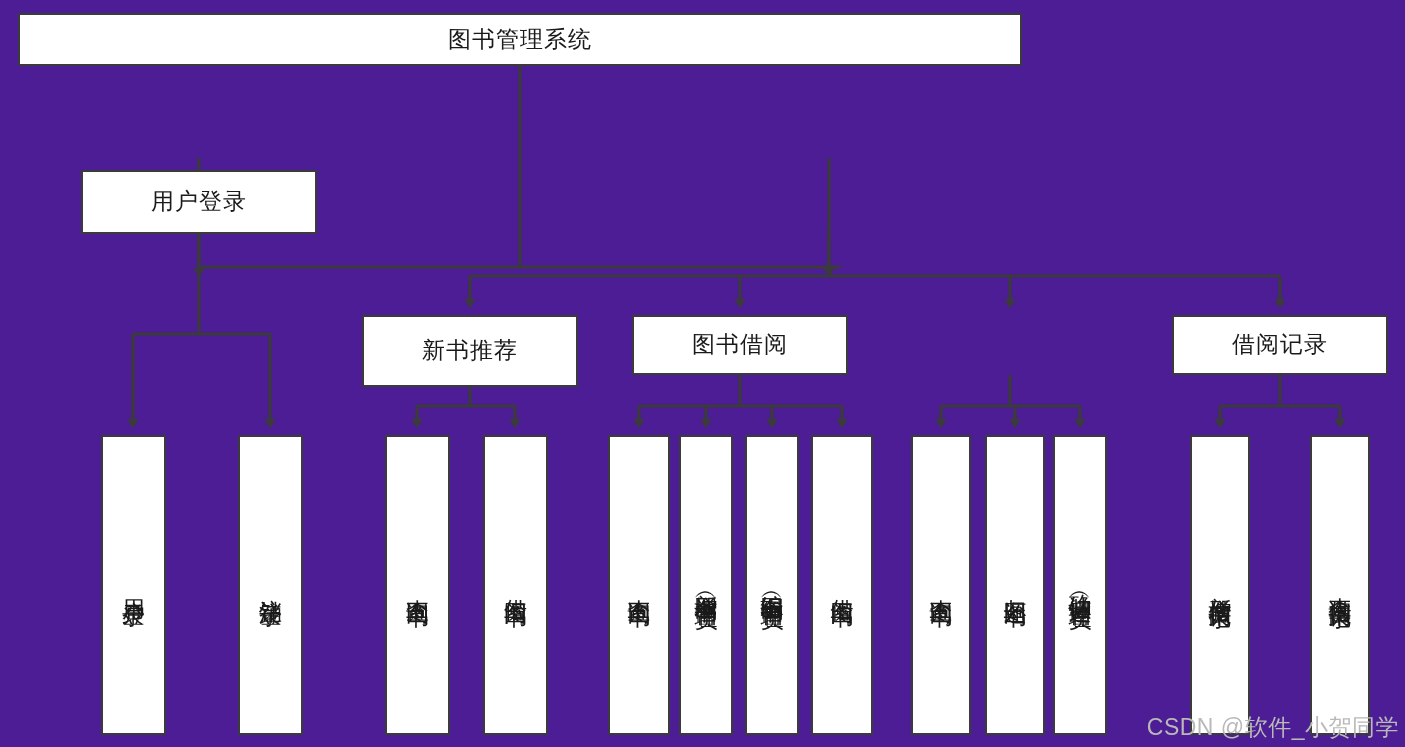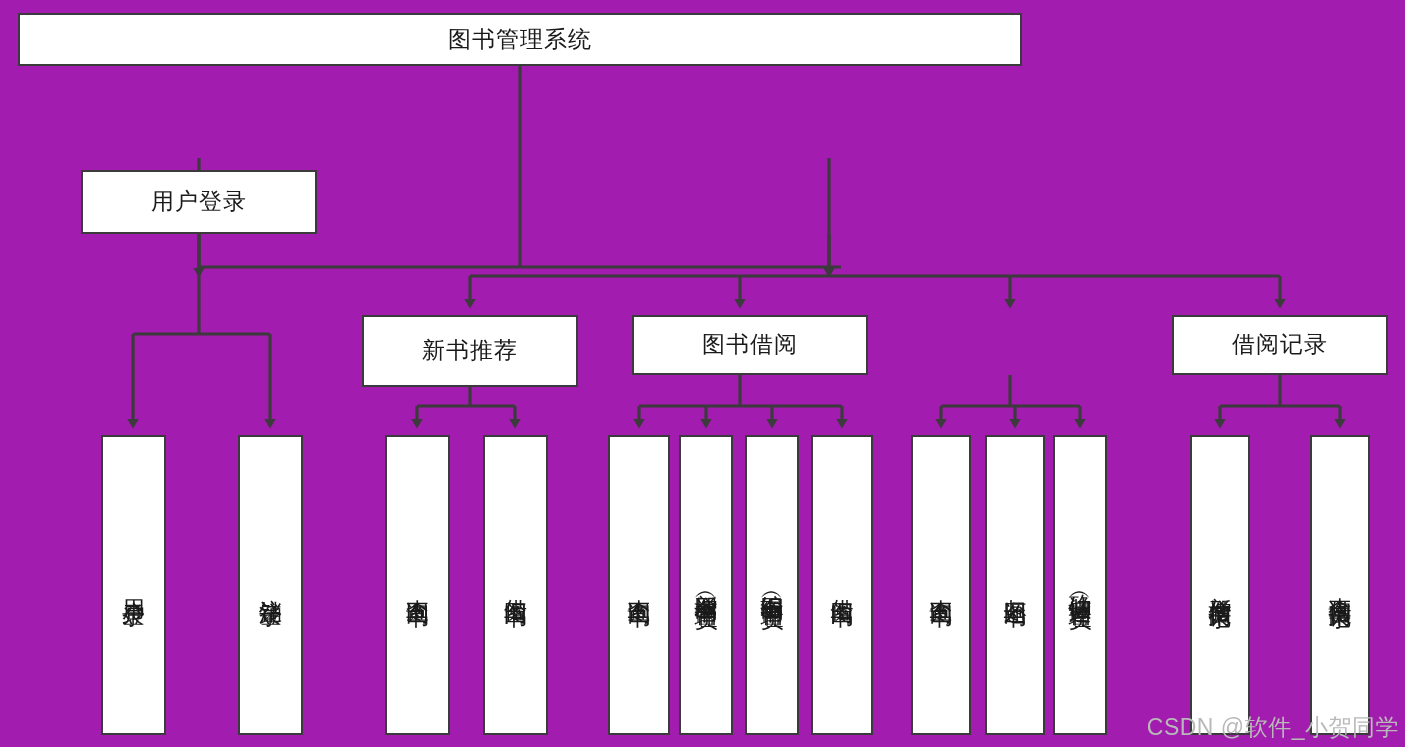--- a/index.html
+++ b/index.html
@@ -10,21 +10,21 @@
   body {
     width: 1405px;
     height: 747px;
     font-family: "Liberation Sans", "DejaVu Sans", sans-serif;
     overflow: hidden;
   }
   #diagram-root {
     position: relative;
     width: 1405px;
     height: 747px;
-    background: #a21caf;
+    background: #4c1d95;
   }
   svg.diagram-canvas {
     position: absolute;
     left: 0;
     top: 0;
     width: 1405px;
     height: 747px;
   }
   .node-box {
     position: absolute;
@@ -170,21 +170,21 @@
     <span class="node-label-h">图书管理系统</span>
   </div>
 
   <div class="node-box" id="node-l2-0" style="left: 81px; top: 170px; width: 236px; height: 64px;">
     <span class="node-label-h">用户登录</span>
   </div>
 
   <div class="node-box" id="node-l3-0" style="left: 362px; top: 315px; width: 216px; height: 72px;">
     <span class="node-label-h">新书推荐</span>
   </div>
-  <div class="node-box" id="node-l3-1" style="left: 632px; top: 315px; width: 236px; height: 60px;">
+  <div class="node-box" id="node-l3-1" style="left: 632px; top: 315px; width: 216px; height: 60px;">
     <span class="node-label-h">图书借阅</span>
   </div>
   <div class="node-box" id="node-l3-3" style="left: 1172px; top: 315px; width: 216px; height: 60px;">
     <span class="node-label-h">借阅记录</span>
   </div>
 
   <div class="node-box leaf-box" id="node-leaf-0" style="left: 101px; top: 435px; width: 65px; height: 300px;">
     <span class="node-label-v">用户登录</span>
   </div>
   <div class="node-box leaf-box" id="node-leaf-1" style="left: 238px; top: 435px; width: 65px; height: 300px;">

